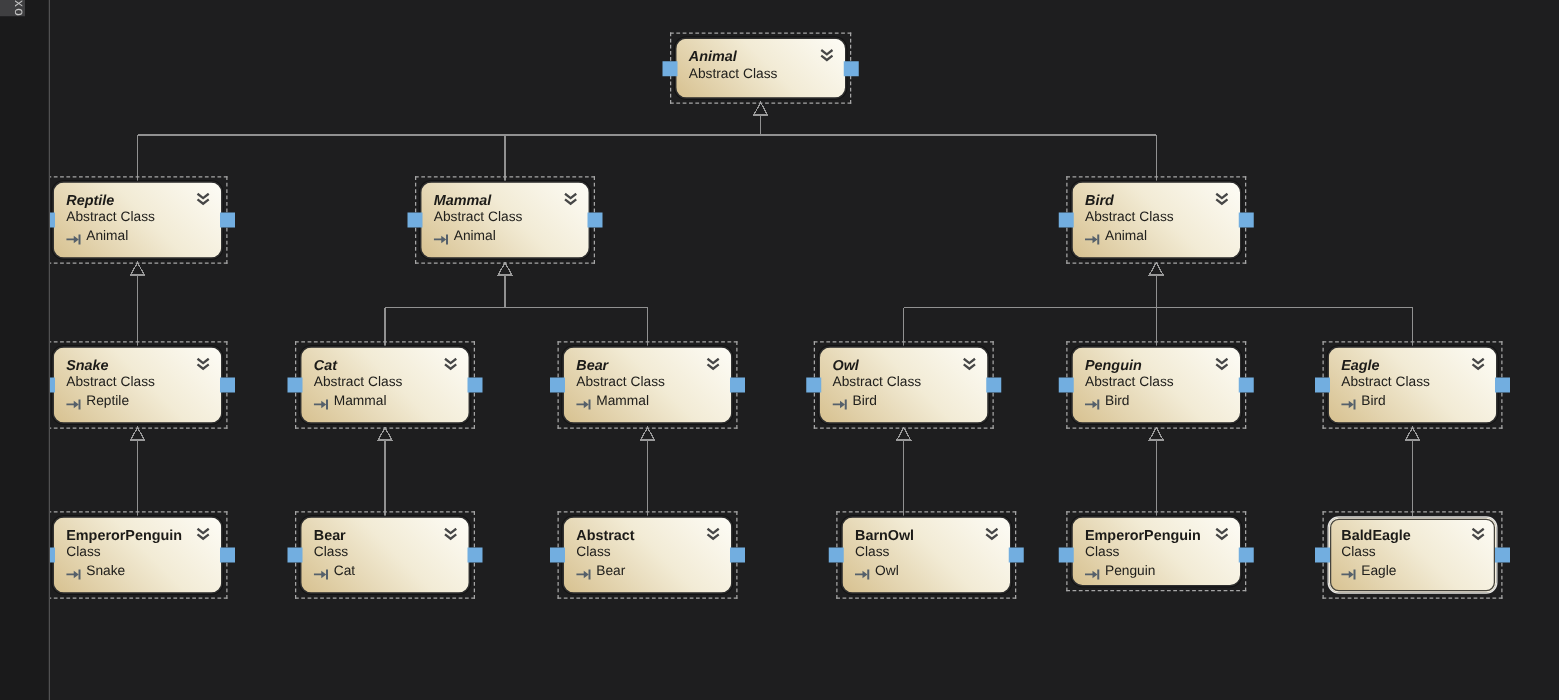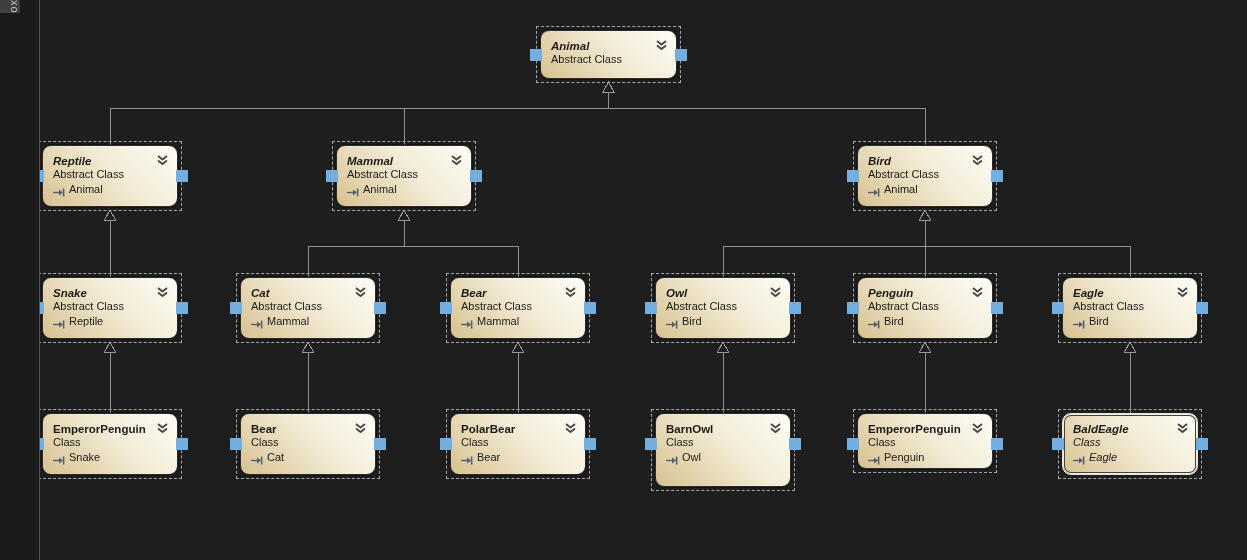--- a/index.html
+++ b/index.html
@@ -32,21 +32,20 @@
     position:absolute;inset:0;
     border:1px solid #2d2d2d;border-radius:9px;
     background:linear-gradient(225deg,#fdfcf6 0%,#f2ebd5 45%,#d7c190 100%);
     box-sizing:border-box;
     padding:5px 8px 0 10px;
     box-shadow:0 0 0 1px rgba(0,0,0,0.35);
   }
   .node.emph .box{
     border:1px solid #e3e3e1;
     box-shadow:inset 0 0 0 1px #f2ecdb, inset 0 0 0 2px #45433c;
-    font-style:italic;
   }
   .title-row{position:relative;height:15px;}
   .title{
     font-size:11.5px;font-weight:bold;color:#1c1b18;line-height:14px;white-space:nowrap;
   }
   .node.abstract .title{font-style:italic;}
   .chev{position:absolute;right:0;top:1px;width:13px;height:11px;cursor:pointer;}
   .stereo{font-size:11px;color:#21201d;line-height:14px;margin-top:1px;white-space:nowrap;}
   .parent-row{display:flex;align-items:center;margin-top:1px;height:14px;}
   .inh-icon{width:12px;height:11px;margin-right:4px;flex:0 0 auto;}
@@ -407,21 +406,21 @@
         <span class="parent">Cat</span>
       </div>
     </div>
     <div class="handle hl" style="top: 25px;"></div>
     <div class="handle hr" style="top: 25px;"></div>
   </div>
       <div class="node" style="left: 450px; top: 413px; width: 136px; height: 62px;">
     <div class="sel"></div>
     <div class="box">
       <div class="title-row">
-        <span class="title">PolarBear</span>
+        <span class="title">Abstract</span>
         <span class="chev">
           <svg width="13" height="11" viewBox="0 0 13 11">
             <polyline points="2,1 6.5,4.5 11,1" fill="none" stroke="#474747" stroke-width="1.8"></polyline>
             <polyline points="2,5.5 6.5,9 11,5.5" fill="none" stroke="#474747" stroke-width="1.8"></polyline>
           </svg>
         </span>
       </div>
       <div class="stereo">Class</div>
       <div class="parent-row">
         <span class="inh-icon">
@@ -430,21 +429,21 @@
             <polygon points="6,2.5 10,5.5 6,8.5" fill="#55606b"></polygon>
             <line x1="10.6" y1="1.5" x2="10.6" y2="9.5" stroke="#55606b" stroke-width="1.6"></line>
           </svg>
         </span>
         <span class="parent">Bear</span>
       </div>
     </div>
     <div class="handle hl" style="top: 25px;"></div>
     <div class="handle hr" style="top: 25px;"></div>
   </div>
-      <div class="node" style="left: 655px; top: 413px; width: 136px; height: 74px;">
+      <div class="node" style="left: 673px; top: 413px; width: 136px; height: 62px;">
     <div class="sel"></div>
     <div class="box">
       <div class="title-row">
         <span class="title">BarnOwl</span>
         <span class="chev">
           <svg width="13" height="11" viewBox="0 0 13 11">
             <polyline points="2,1 6.5,4.5 11,1" fill="none" stroke="#474747" stroke-width="1.8"></polyline>
             <polyline points="2,5.5 6.5,9 11,5.5" fill="none" stroke="#474747" stroke-width="1.8"></polyline>
           </svg>
         </span>

